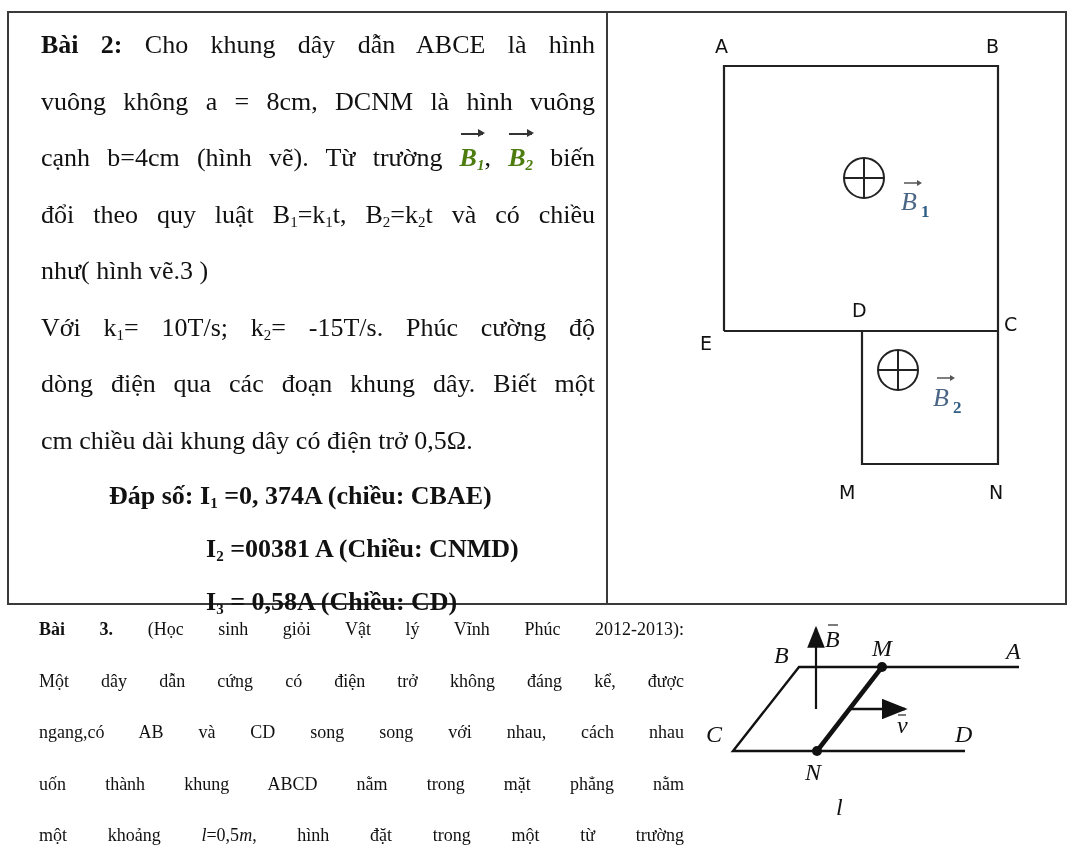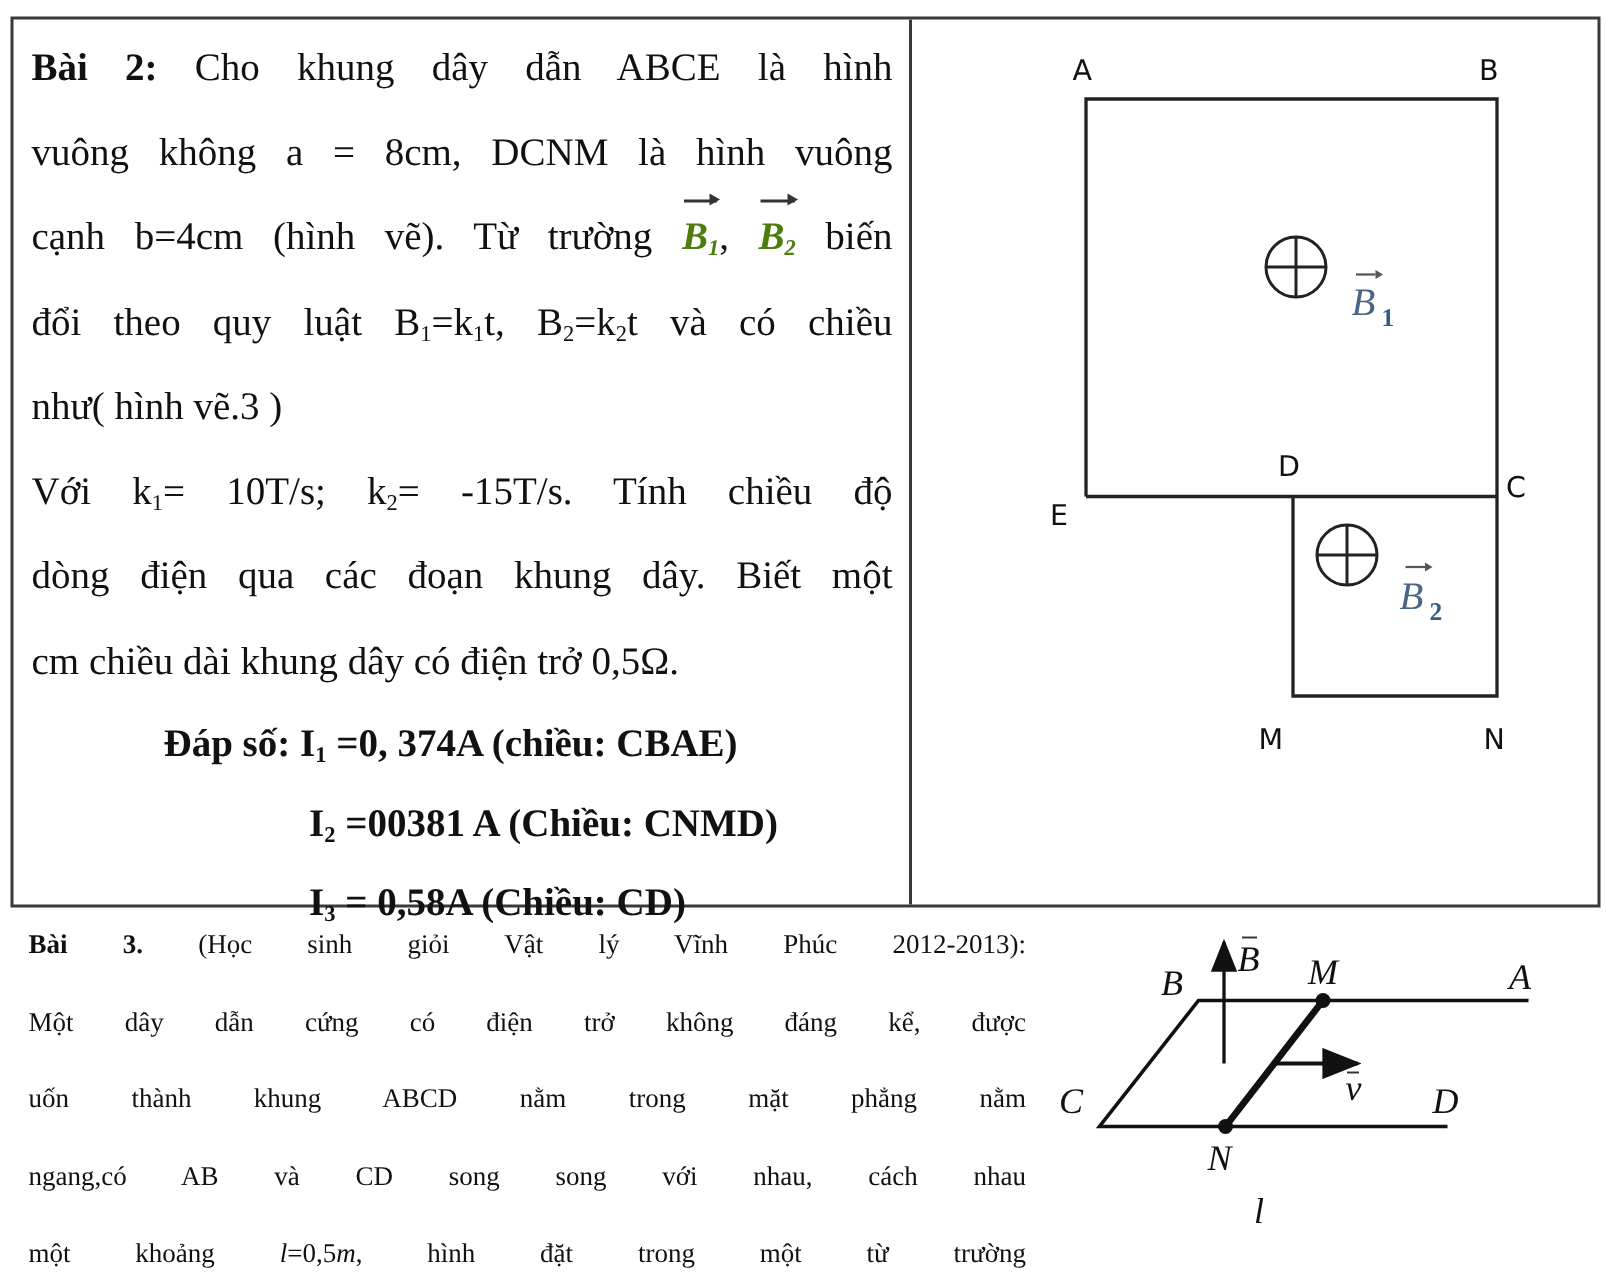--- a/index.html
+++ b/index.html
@@ -2,21 +2,21 @@
 <html><head>
 <meta charset="utf-8">
 <style>
   html, body { margin:0; padding:0; background:#ffffff; }
   body { width:1080px; height:851px; position:relative; overflow:hidden;
          font-family:"Liberation Serif", "DejaVu Serif", serif; color:#111; }
   .tbl { position:absolute; left:7px; top:11px; width:1060px; height:594px;
          border:2px solid #3a3a3a; box-sizing:border-box; }
   .tbl .divider { position:absolute; left:597px; top:0; width:2px; height:100%; background:#3a3a3a; }
   .cell-left { position:absolute; left:12px; top:4px; width:574px; }
-  .line { font-size:26px; line-height:56.5px; height:56.5px; white-space:nowrap; }
+  .line { font-size:26px; line-height:56.5px; height:56.5px; white-space:nowrap;margin-left:20px; }
   .just { text-align:justify; text-align-last:justify; }
   .b { font-weight:bold; }
   sub { font-size:15px; vertical-align:-4px; line-height:0; }
   .vec { color:#4d7c0f; font-style:italic; font-weight:bold; position:relative; display:inline-block; }
   .vec::before { content:""; position:absolute; left:1px; right:1px; top:3px; border-top:2px solid #333; }
   .vec::after { content:""; position:absolute; right:-1px; top:-1px; width:0; height:0;
                 border-left:7px solid #333; border-top:4px solid transparent; border-bottom:4px solid transparent; }
   .ans { font-weight:bold; font-size:26px; line-height:53px; height:53px; white-space:nowrap; }
   .fig { position:absolute; left:0; top:0; }
   .lbl { font-family:"DejaVu Sans", "Liberation Sans", sans-serif; font-size:19px; fill:#111; }
@@ -31,21 +31,21 @@
 
 <div class="tbl">
   <div class="divider"></div>
 
   <div class="cell-left">
     <div class="line just"><span class="b">Bài 2:</span> <span>Cho khung dây dẫn ABCE là hình</span></div>
     <div class="line just">vuông không a = 8cm, DCNM là hình vuông</div>
     <div class="line just"><span>cạnh b=4cm (hình vẽ). Từ trường</span> <span class="vec"><span>B</span><sub>1</sub></span>, <span class="vec"><span>B</span><sub>2</sub></span> <span>biến</span></div>
     <div class="line just"><span>đổi theo quy luật B</span><sub>1</sub><span>=k</span><sub>1</sub><span>t, B</span><sub>2</sub><span>=k</span><sub>2</sub><span>t và có chiều</span></div>
     <div class="line">như( hình vẽ.3 )</div>
-    <div class="line just"><span>Với k</span><sub>1</sub><span>= 10T/s; k</span><sub>2</sub><span>= -15T/s. Tính chiều độ</span></div>
+    <div class="line just"><span>Với k</span><sub>1</sub><span>= 10T/s; k</span><sub>2</sub><span>= -15T/s. Phúc cường độ</span></div>
     <div class="line just">dòng điện qua các đoạn khung dây. Biết một</div>
     <div class="line">cm chiều dài khung dây có điện trở 0,5Ω.</div>
 
     <div class="ans" style="padding-left:88px;"><span>Đáp số:</span> <span>I</span><sub>1</sub><span> =0, 374A (chiều: CBAE)</span></div>
     <div class="ans" style="padding-left:185px;"><span>I</span><sub>2</sub><span> =00381 A (Chiều: CNMD)</span></div>
     <div class="ans" style="padding-left:185px;"><span>I</span><sub>3</sub><span> =  0,58A (Chiều: CD)</span></div>
   </div>
 </div>
 
 <svg class="fig" width="1080" height="851">
@@ -80,22 +80,22 @@
   <text class="lbl" x="852" y="317">D</text>
   <text class="lbl" x="1004" y="331">C</text>
   <text class="lbl" x="700" y="350">E</text>
   <text class="lbl" x="839" y="499">M</text>
   <text class="lbl" x="989" y="499">N</text>
 </svg>
 
 <div class="p3">
   <div class="line just"><span class="b">Bài 3.</span><span> (Học sinh giỏi Vật lý Vĩnh Phúc 2012-2013):</span></div>
   <div class="line just">Một dây dẫn cứng có điện trở không đáng kể, được</div>
+  <div class="line just">ngang,có AB và CD song song với nhau, cách nhau</div>
   <div class="line just">uốn thành khung ABCD nằm trong mặt phẳng nằm</div>
-  <div class="line just">ngang,có AB và CD song song với nhau, cách nhau</div>
   <div class="line just"><span>một khoảng </span><i>l</i><span>=0,5</span><i>m</i><span>, hình đặt trong một từ trường</span></div>
 </div>
 
 <svg class="fig" width="1080" height="851">
   <defs>
     <marker id="arr" markerWidth="10" markerHeight="8" refX="9" refY="4" orient="auto">
       <polygon points="0,0 10,4 0,8" fill="#111"></polygon>
     </marker>
   </defs>
   <g stroke="#111" stroke-width="2.4" fill="none">

